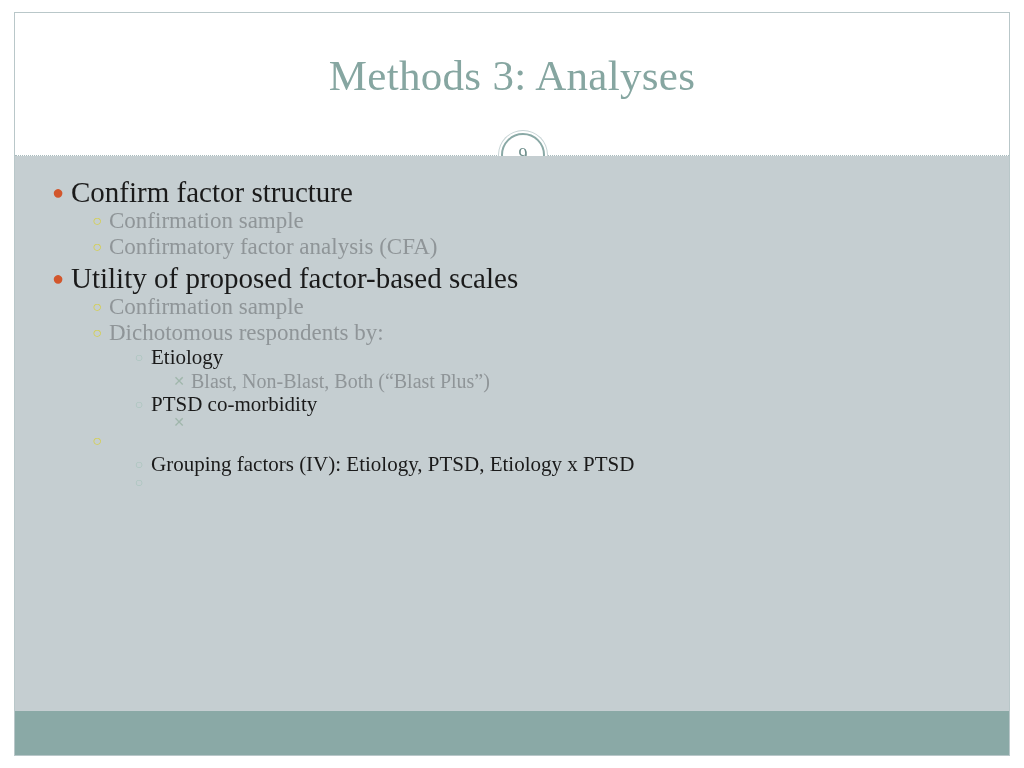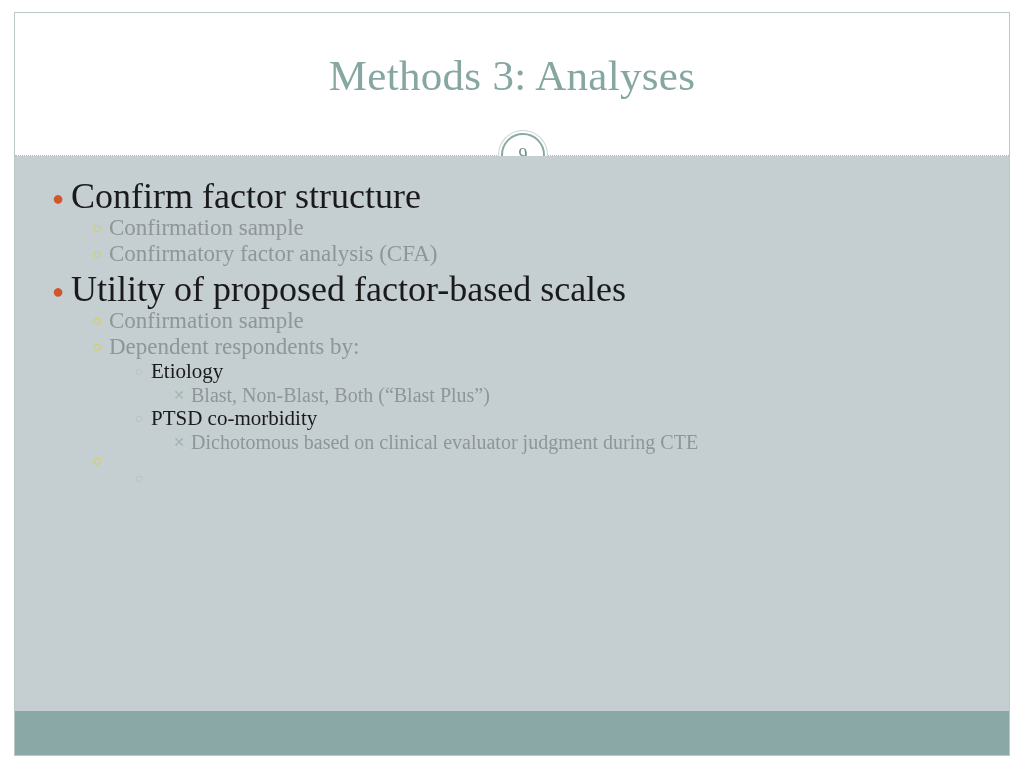--- a/index.html
+++ b/index.html
@@ -112,21 +112,21 @@
   .lvl1 { margin-left: 6px; margin-bottom: 2px; }
   .lvl1 .bullet {
     width: 26px;
     font-size: 20px;
     color: #d2562c;
     line-height: 1;
     position: relative;
     top: -3px;
   }
   .lvl1 .txt {
-    font-size: 36px;
+    font-size: 29px;
     color: #1a1a1a;
   }
 
   
   .lvl2 { margin-left: 46px; margin-bottom: 3px; }
   .lvl2 .bullet {
     width: 24px;
     font-size: 16px;
     color: #d6cf4a;
     line-height: 1;
@@ -200,40 +200,43 @@
         <div class="row lvl1 pad-top-1">
           <span class="bullet">●</span>
           <span class="txt">Utility of proposed factor-based scales</span>
         </div>
         <div class="row lvl2">
           <span class="bullet">○</span>
           <span class="txt">Confirmation sample</span>
         </div>
         <div class="row lvl2">
           <span class="bullet">○</span>
-          <span class="txt">Dependent respondents by:</span>
+          <span class="txt">Dichotomous respondents by:</span>
         </div>
         <div class="row lvl3">
           <span class="bullet">○</span>
           <span class="txt">Etiology</span>
         </div>
         <div class="row lvl4">
           <span class="bullet">✕</span>
           <span class="txt">Blast, Non-Blast, Both (“Blast Plus”)</span>
         </div>
         <div class="row lvl3">
           <span class="bullet">○</span>
           <span class="txt">PTSD co-morbidity</span>
         </div>
         <div class="row lvl4">
           <span class="bullet">✕</span>
-          <span class="txt">Dichotomous based on clinical evaluator judgment during CTE</span>
-        </div>
-        <div class="row lvl2">
-          <span class="bullet">○</span>
+        </div>
+        <div class="row lvl2">
+          <span class="bullet">○</span>
+        </div>
+        <div class="row lvl3">
+          <span class="bullet">○</span>
+          <span class="txt">Grouping factors (IV): Etiology, PTSD, Etiology x PTSD</span>
         </div>
         <div class="row lvl3">
           <span class="bullet">○</span>
         </div>
       </div>
   </div>
 
   <div class="footer-bar"></div>
 </div>
 

